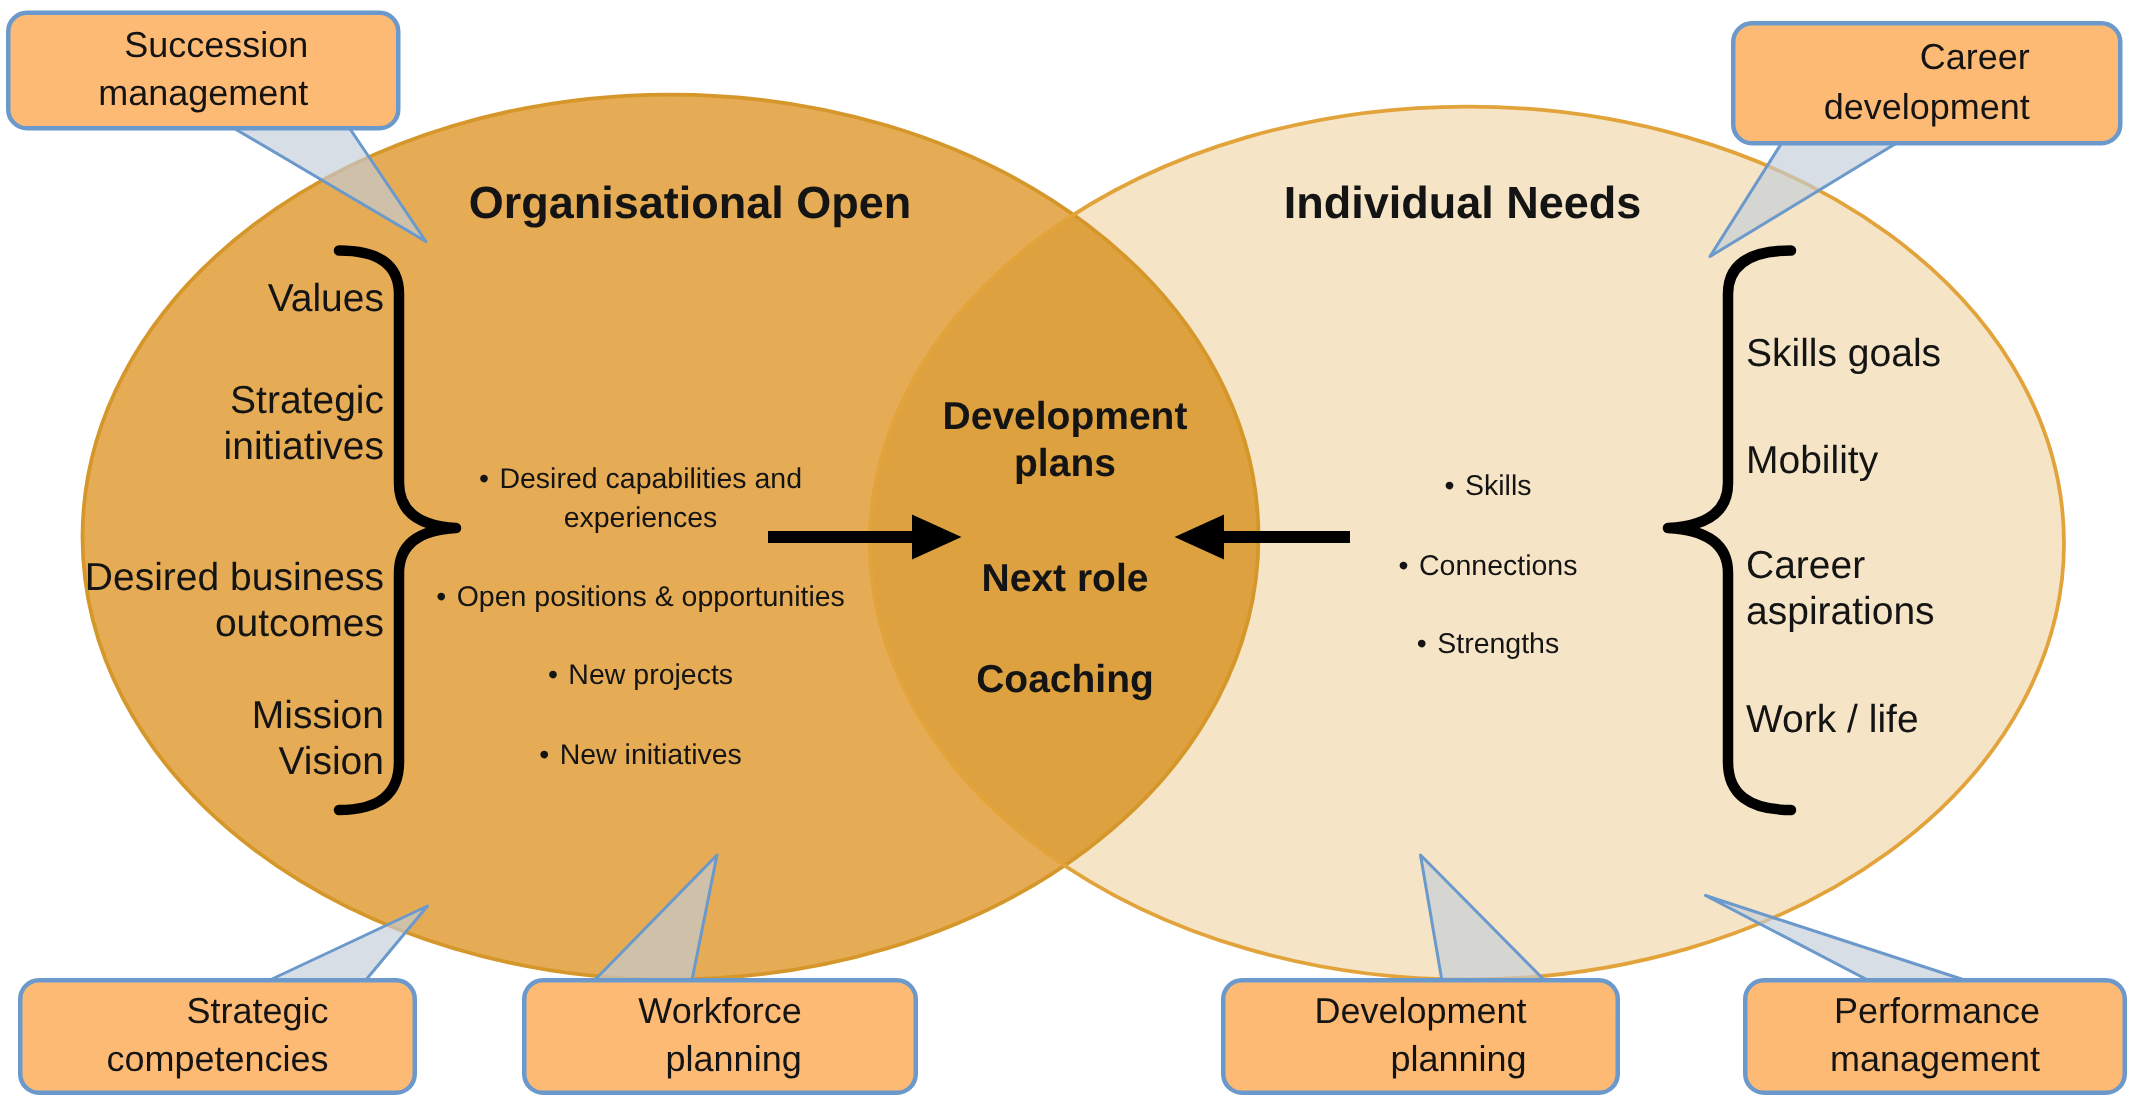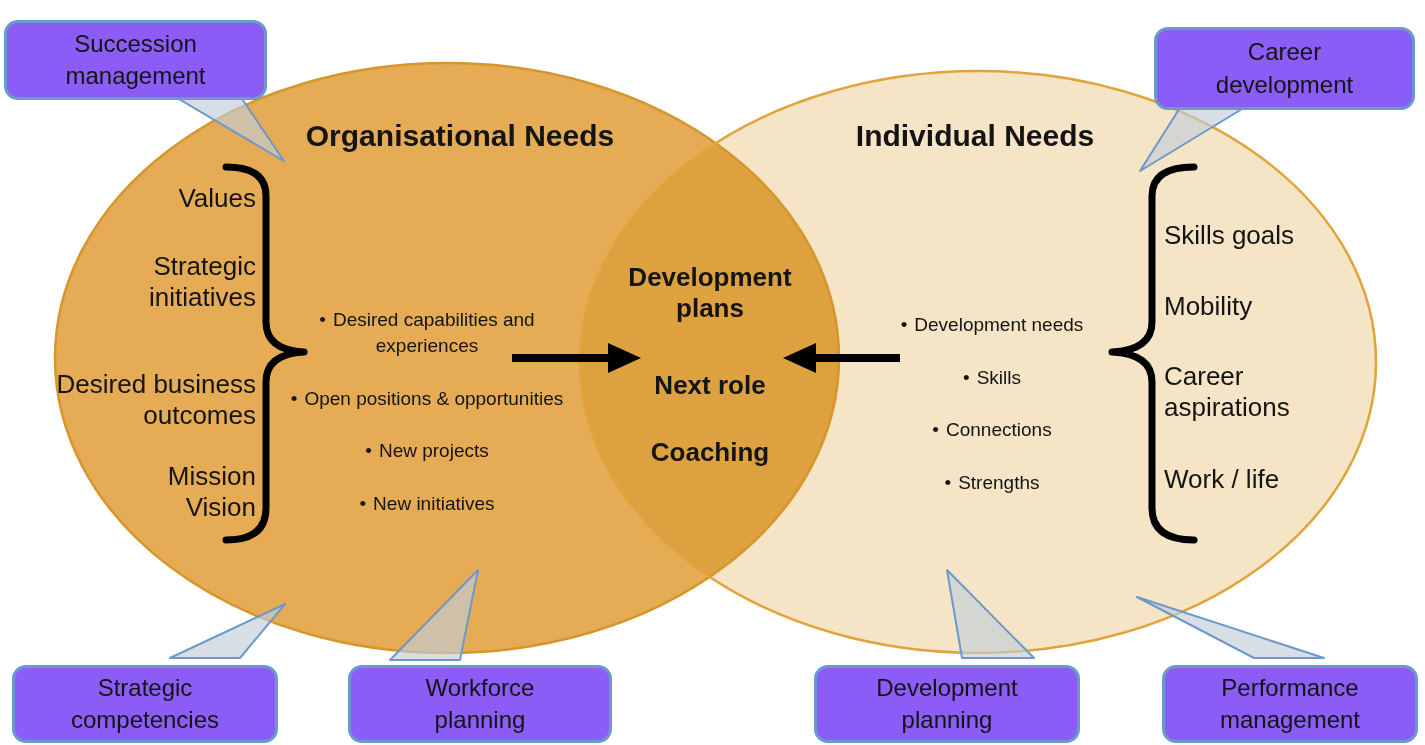--- a/index.html
+++ b/index.html
@@ -14,29 +14,28 @@
   #shapes{position:absolute;left:0;top:0;z-index:0;}
   .txt{position:absolute;z-index:2;white-space:pre-line;}
   .title{font-size:30px;font-weight:bold;text-align:center;}
   .brace-item{font-size:26px;line-height:1.2;}
   .bullet-block{text-align:center;font-size:19px;line-height:1.38;}
   .bullet-item{margin:0;}
   .bdot{padding-right:7px;}
   .overlap-item{font-size:26px;font-weight:bold;text-align:center;width:236px;left:592px;}
   .callout{
     position:absolute;z-index:3;
-    background:#8b5cf6;
+    background:#fdba74;
     border:3px solid #6b99cc;
     border-radius:14px;
     box-sizing:border-box;
     display:flex;align-items:center;justify-content:center;
-    text-align:center;
+    text-align:right;
     font-size:24px;line-height:1.35;
     white-space:pre-line;
-    margin-top:13px;
   }
 </style>
 </head>
 <body>
 
 <div id="canvas">
 
   <svg id="shapes" width="1425" height="745" viewBox="0 0 1425 745">
     <defs>
       <clipPath id="rightClip">
@@ -65,21 +64,21 @@
     <polygon points="816,343 783,358 816,373" fill="#000000"></polygon>
 
     <polygon points="150,82 228,78 284,161" fill="rgba(195,205,215,0.65)" stroke="#6b99cc" stroke-width="2" stroke-linejoin="round"></polygon>
     <polygon points="1188,95 1265,95 1140,171" fill="rgba(195,205,215,0.65)" stroke="#6b99cc" stroke-width="2" stroke-linejoin="round"></polygon>
     <polygon points="170,658 240,658 285,604" fill="rgba(195,205,215,0.65)" stroke="#6b99cc" stroke-width="2" stroke-linejoin="round"></polygon>
     <polygon points="390,660 460,660 478,570" fill="rgba(195,205,215,0.65)" stroke="#6b99cc" stroke-width="2" stroke-linejoin="round"></polygon>
     <polygon points="962,658 1034,658 947,570" fill="rgba(195,205,215,0.65)" stroke="#6b99cc" stroke-width="2" stroke-linejoin="round"></polygon>
     <polygon points="1254,658 1324,658 1137,597" fill="rgba(195,205,215,0.65)" stroke="#6b99cc" stroke-width="2" stroke-linejoin="round"></polygon>
   </svg>
 
-  <div class="txt title" style="left:260px;top:119px;width:400px;">Organisational Needs</div>
+  <div class="txt title" style="left:260px;top:119px;width:400px;">Organisational Open</div>
   <div class="txt title" style="left:780px;top:119px;width:390px;">Individual Needs</div>
 
   <div class="txt brace-item" style="left:0;top:183px;width:256px;text-align:right;">Values</div>
   <div class="txt brace-item" style="left:0;top:251px;width:256px;text-align:right;">Strategic
 initiatives</div>
   <div class="txt brace-item" style="left:0;top:357px;width:256px;text-align:right;margin-top:12px;">Desired business
 outcomes</div>
   <div class="txt brace-item" style="left:0;top:461px;width:256px;text-align:right;">Mission
 Vision</div>
 
@@ -89,21 +88,20 @@
     <div class="bullet-item"><span class="bdot">•</span><span>New projects</span></div>
     <div class="bullet-item"><span class="bdot">•</span><span>New initiatives</span></div>
   </div>
 
   <div class="txt overlap-item" style="top:262px;">Development
 plans</div>
   <div class="txt overlap-item" style="top:370px;">Next role</div>
   <div class="txt overlap-item" style="top:437px;">Coaching</div>
 
   <div class="txt bullet-block" style="left:872px;top:286px;width:240px;">
-    <div class="bullet-item"><span class="bdot">•</span><span>Development needs</span></div>
     <div class="bullet-item"><span class="bdot">•</span><span>Skills</span></div>
     <div class="bullet-item"><span class="bdot">•</span><span>Connections</span></div>
     <div class="bullet-item"><span class="bdot">•</span><span>Strengths</span></div>
   </div>
 
   <div class="txt brace-item" style="left:1164px;top:220px;width:250px;">Skills goals</div>
   <div class="txt brace-item" style="left:1164px;top:291px;width:250px;">Mobility</div>
   <div class="txt brace-item" style="left:1164px;top:361px;width:250px;">Career
 aspirations</div>
   <div class="txt brace-item" style="left:1164px;top:464px;width:250px;">Work / life</div>

